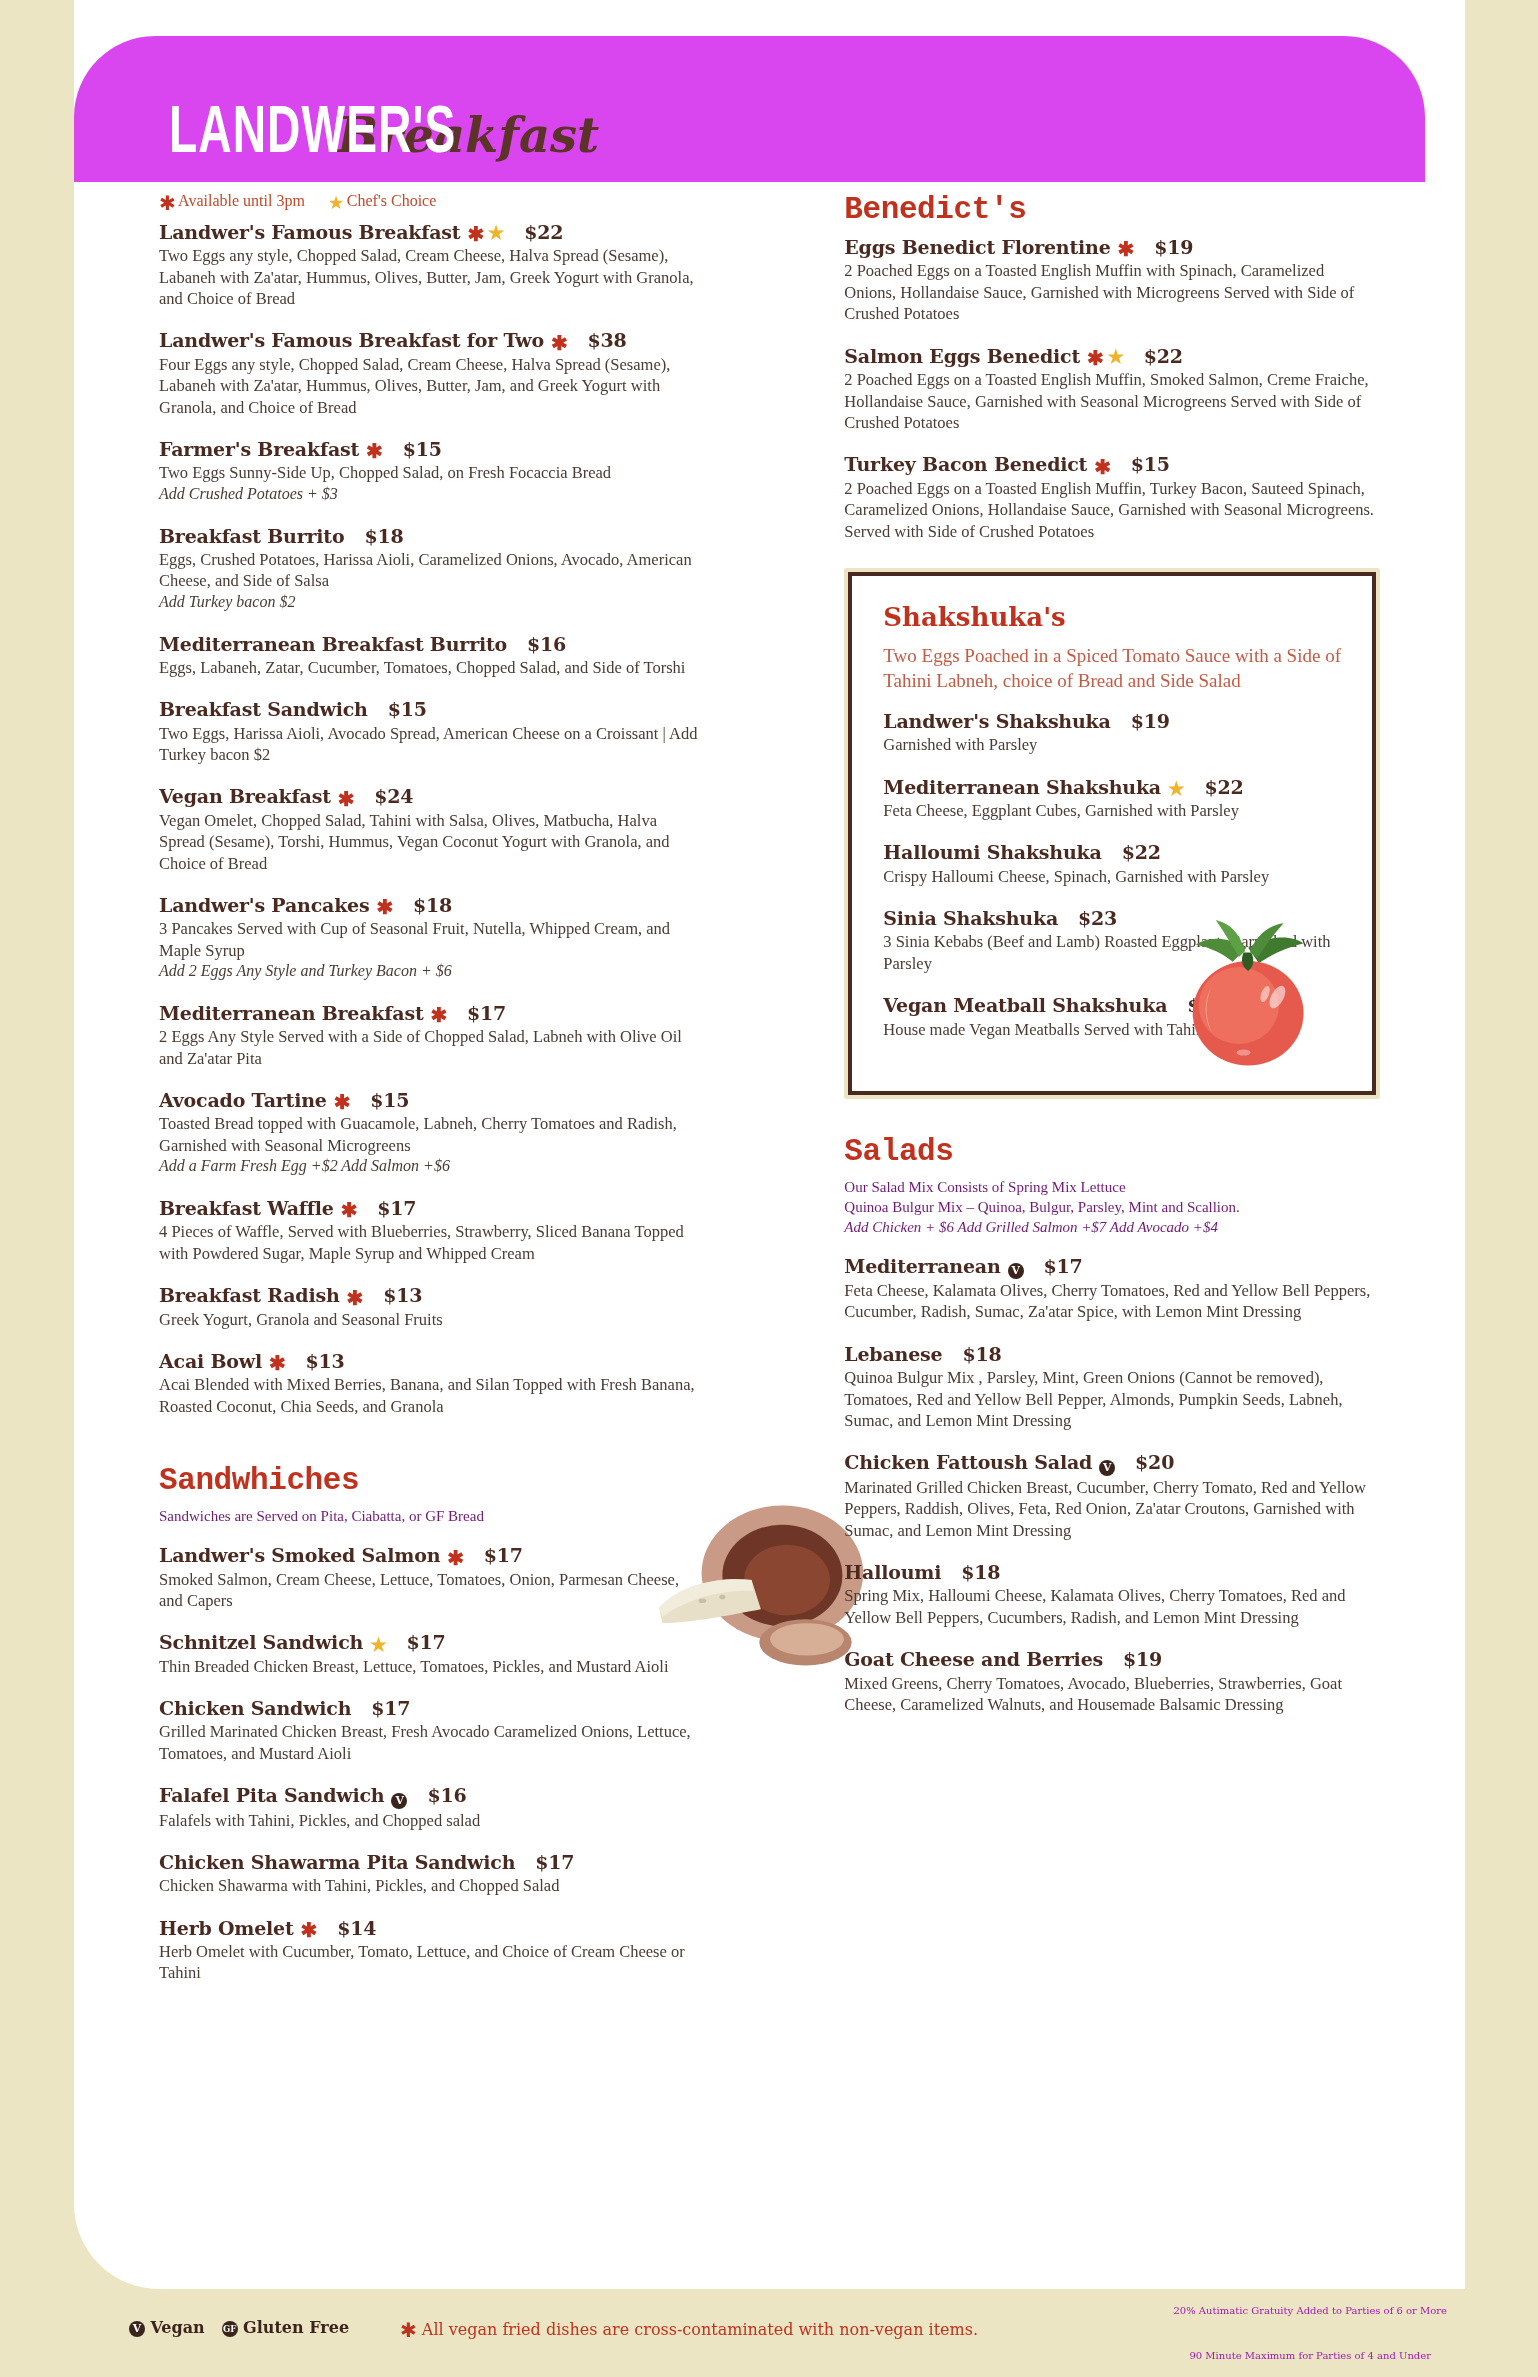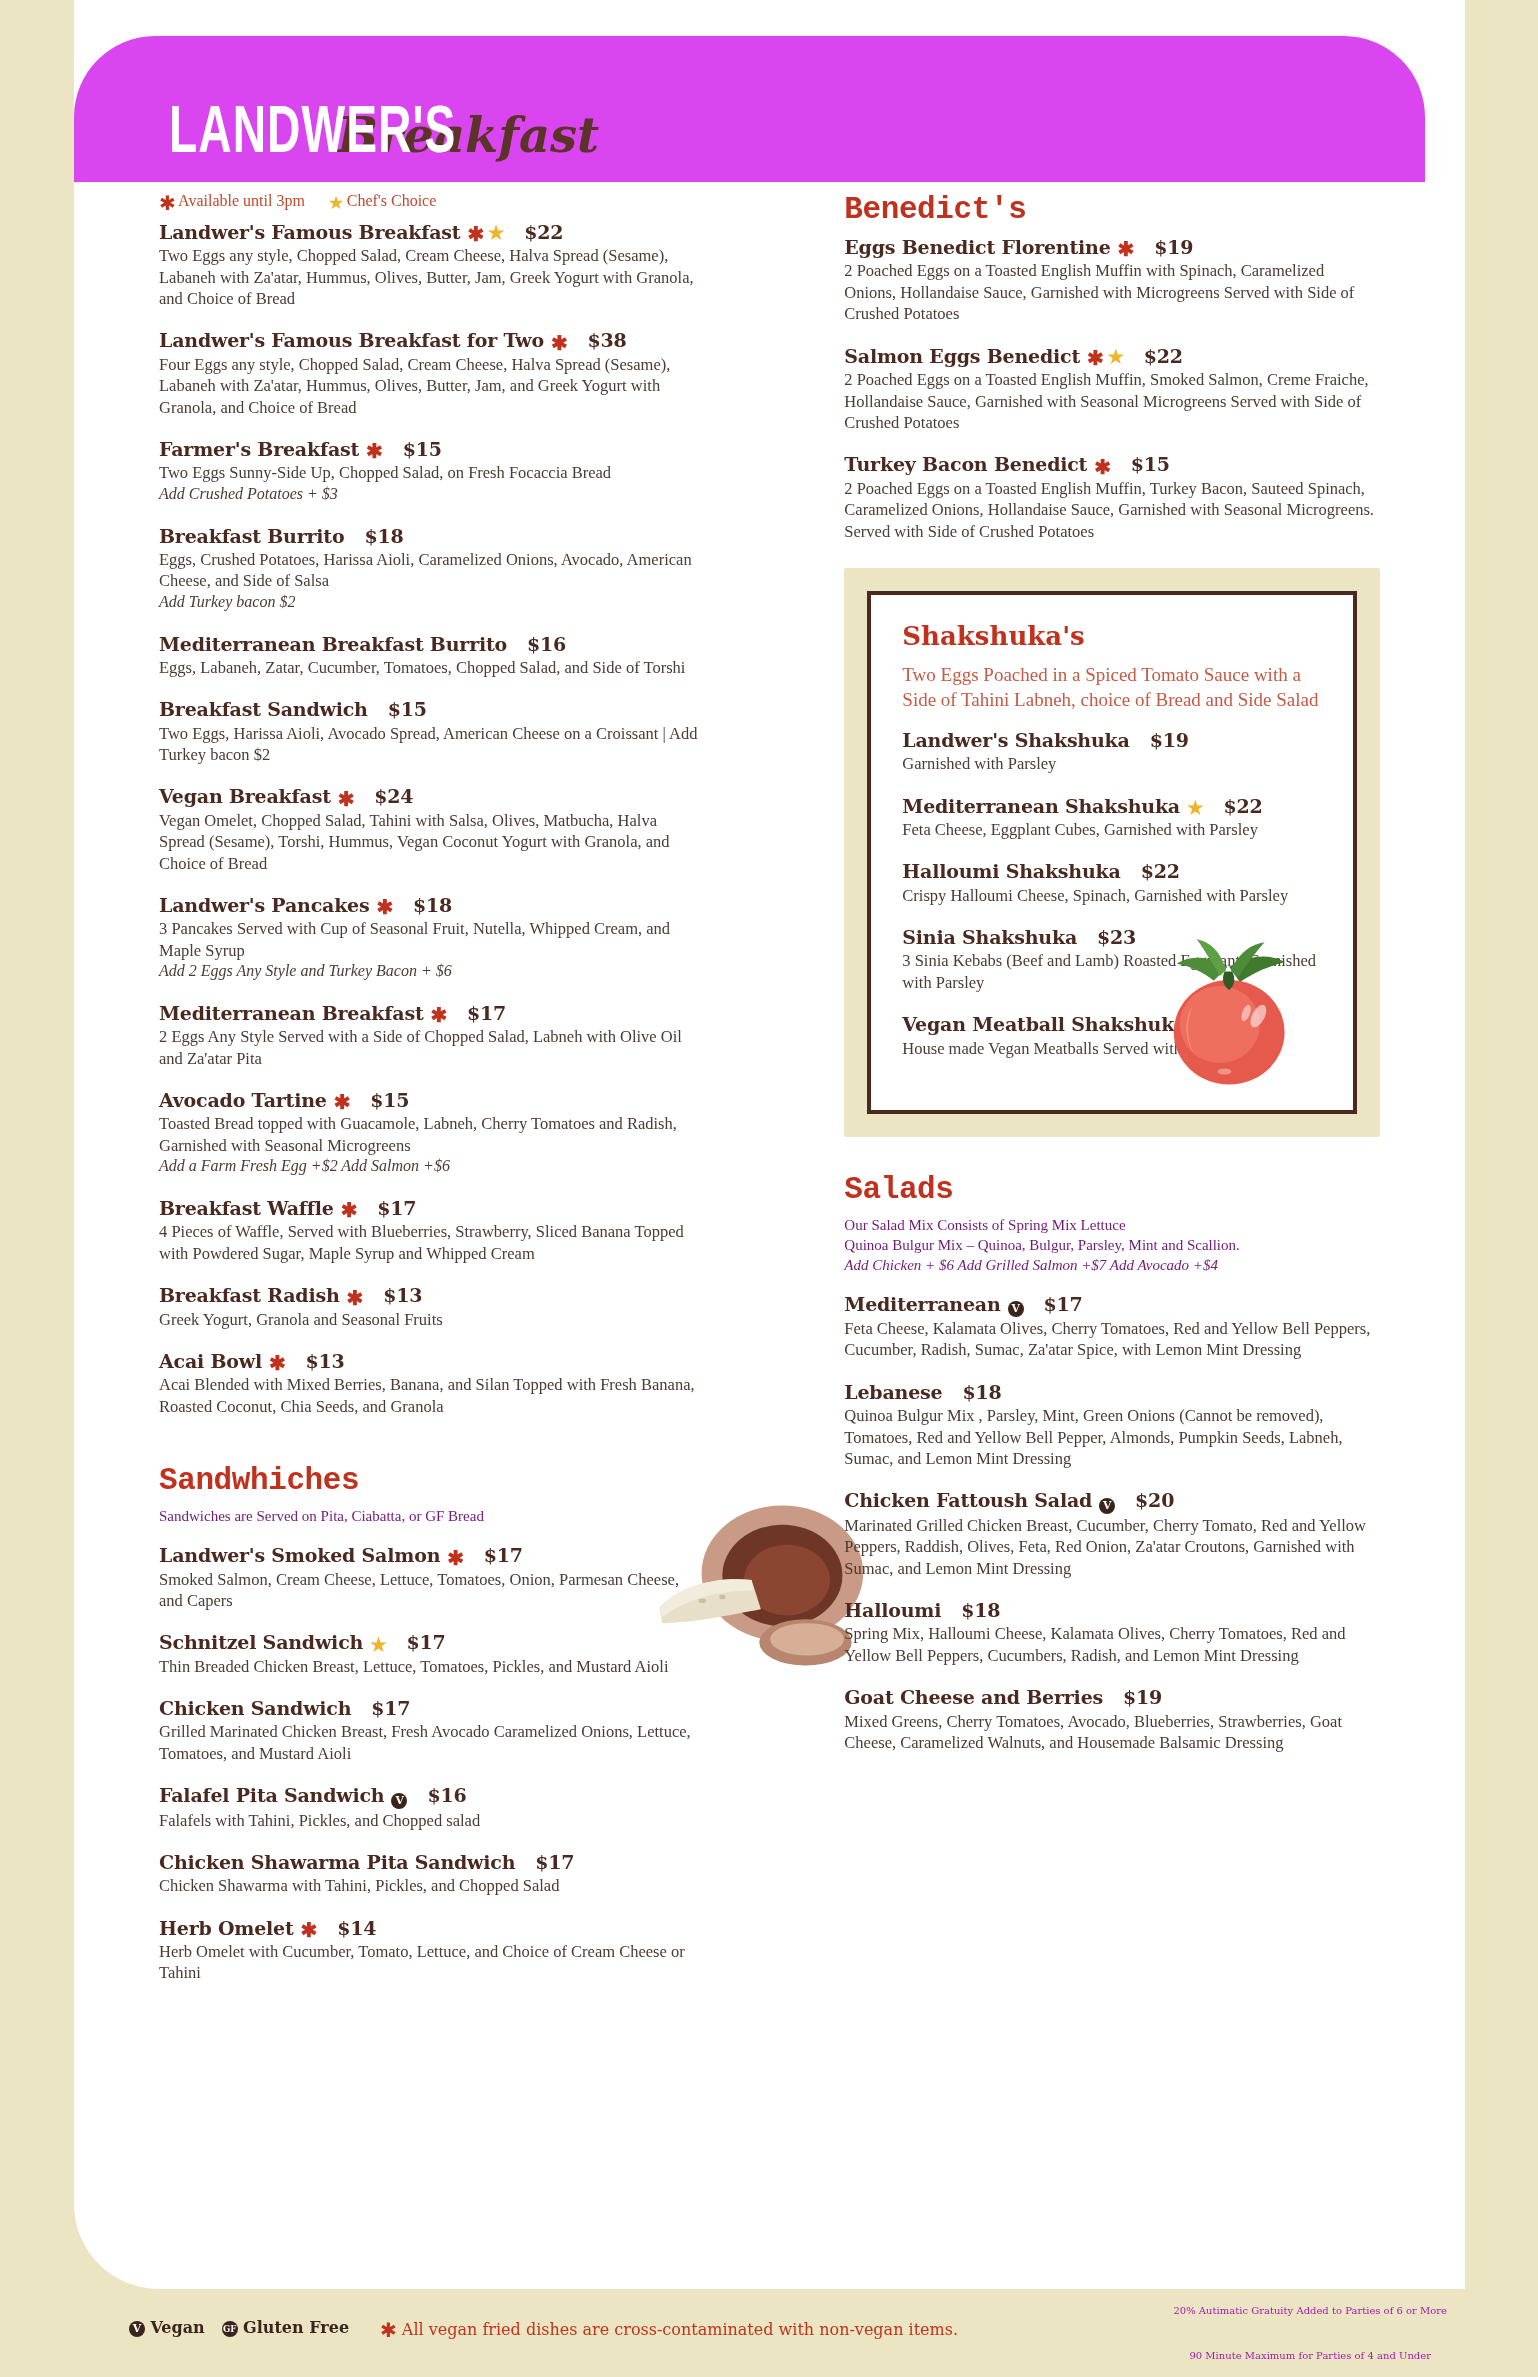--- a/index.html
+++ b/index.html
@@ -150,21 +150,21 @@
     color: #701a75;
     line-height: 1.32;
     margin-bottom: 17px;
   }
   .sec-note i { font-style: italic; }
 
   
   .shak-box {
     margin-top: 26px;
     background: #ece5c4;
-    padding: 23px;
+    padding: 4px;
     border-radius: 2.3px;
   }
   .shak-inner {
     border: 4.6px solid #4a2a20;
     background: #ffffff;
     padding: 26px 31px 31px 31px;
     position: relative;
     overflow: hidden;
   }
   .shak-title {
@@ -193,21 +193,21 @@
     left: 129px; top: 29px;
     display: flex; align-items: center; gap: 17px;
     font-family: "DejaVu Serif", serif;
     font-weight: 700;
     font-size: 16px;
     color: #3b241c;
   }
   .footer-left .lg { display: flex; align-items: center; gap: 5.4px; }
   .footer-note {
     position: absolute;
-    left: 380px; top: 31px;
+    left: 400px; top: 31px;
     font-family: "DejaVu Serif", serif;
     font-size: 16px;
     color: #c0321e;
   }
   .footer-right {
     position: absolute;
     right: 92px; top: 17px;
     text-align: center;
     font-family: "DejaVu Serif", serif;
     font-size: 10px;

